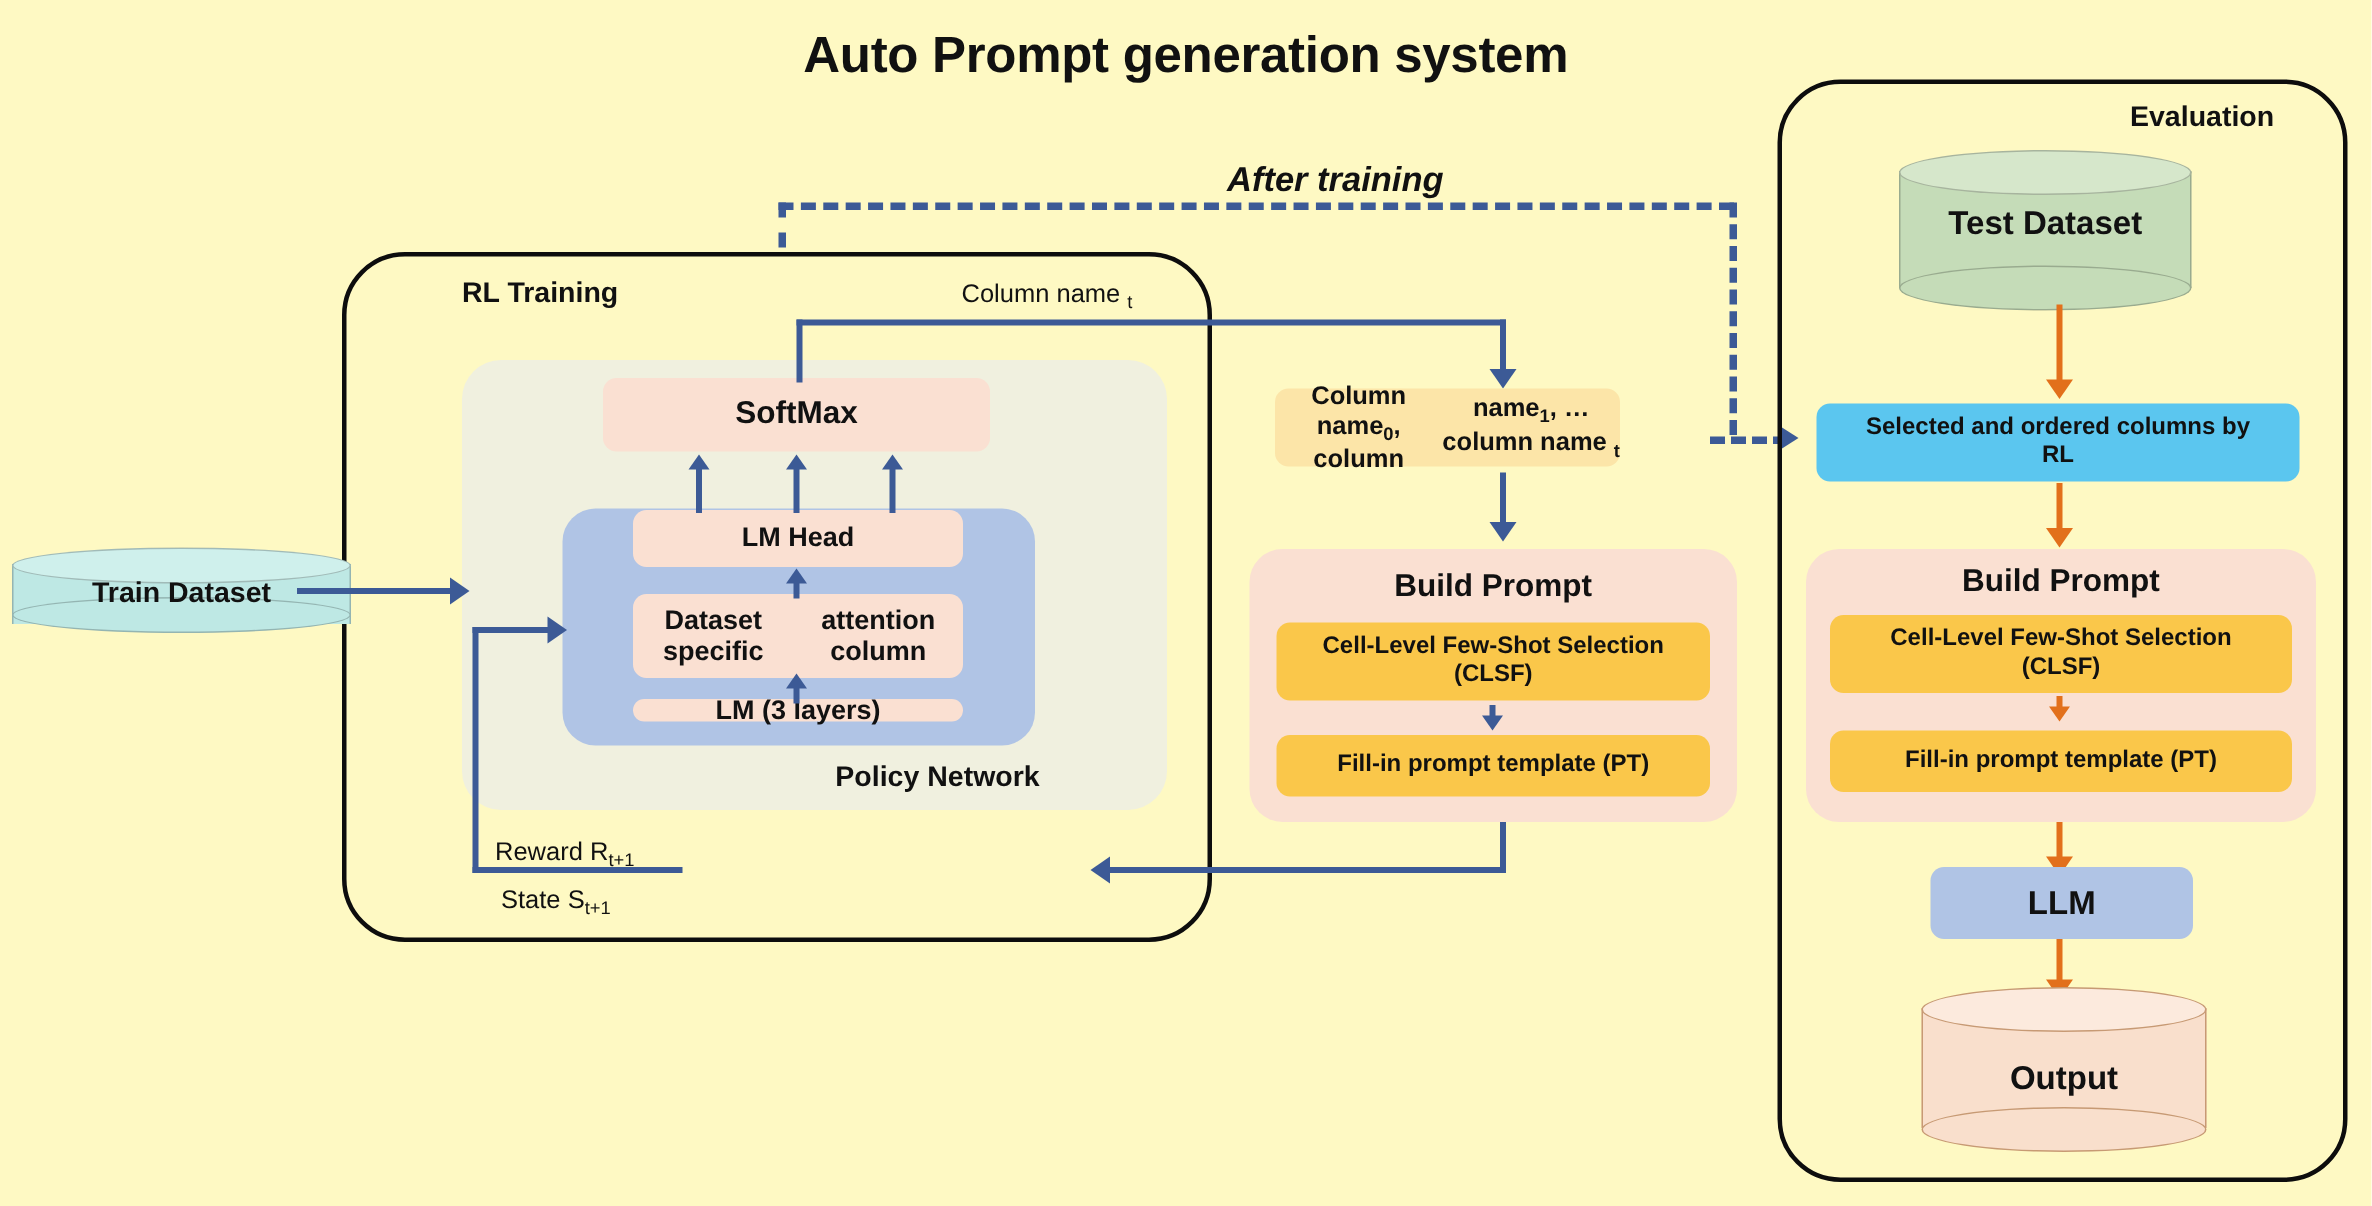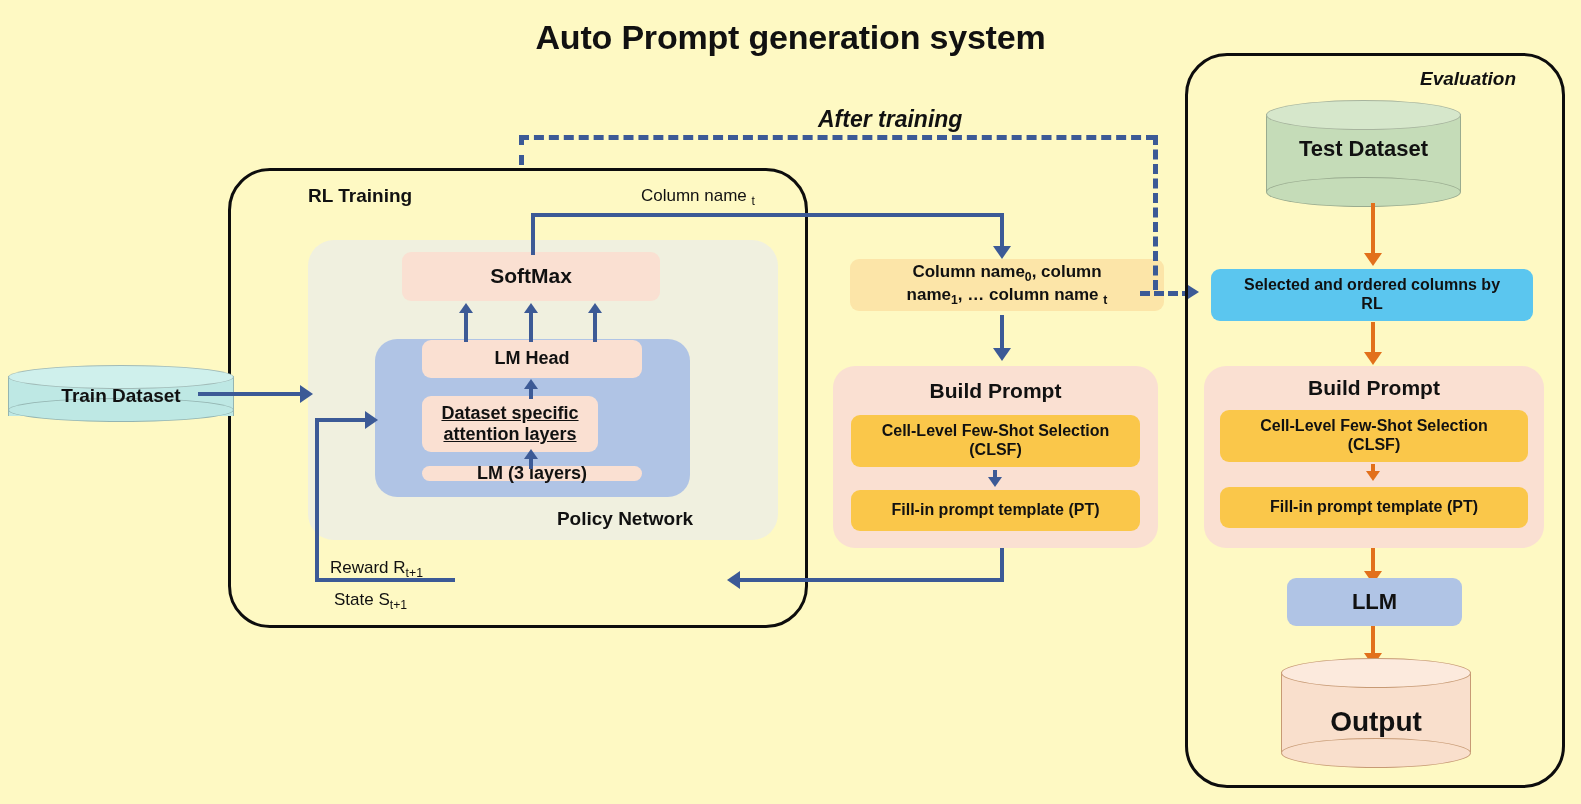--- a/index.html
+++ b/index.html
@@ -127,23 +127,23 @@
   <div class="abs group-blue" style="left:375px; top:339px; width:315px; height:158px;"></div>
 
   <div class="abs box box-peach" style="left:422px; top:340px; width:220px; height:38px; font-size:18px;">
     <span>LM Head</span>
   </div>
 
   <div class="abs box box-peach" style="left:402px; top:252px; width:258px; height:49px; font-size:21px;">
     <span>SoftMax</span>
   </div>
 
-  <div class="abs box box-peach" style="left:422px; top:396px; width:176px; height:56px; font-size:18px; flex-direction:column;text-decoration:underline;">
+  <div class="abs box box-peach" style="left:422px; top:396px; width:220px; height:56px; font-size:18px; ">
     <span>Dataset specific</span>
-    <span>attention layers</span>
+    <span>attention column</span>
   </div>
 
   <div class="abs box box-peach" style="left:422px; top:466px; width:220px; height:15px; font-size:18px;">
     <span>LM (3 layers)</span>
   </div>
 
 
   <div class="abs lbl" style="left:330px; top:558px; font-size:17px;">
     <span>Reward R</span><sub>t+1</sub>
   </div>
@@ -183,21 +183,21 @@
   <div class="abs ln" style="left:315px; top:578px; width:140px; height:4px;"></div>
   <div class="abs ln" style="left:315px; top:418px; width:4px; height:164px;"></div>
   <div class="abs ln" style="left:315px; top:418px; width:52px; height:4px;"></div>
   <div class="abs arrowhead ah-right" style="left:365px; top:411px;"></div>
 
   <div class="abs ln" style="left:531px; top:213px; width:4px; height:42px;"></div>
   <div class="abs ln" style="left:531px; top:213px; width:473px; height:4px;"></div>
   <div class="abs ln" style="left:1000px; top:213px; width:4px; height:35px;"></div>
   <div class="abs arrowhead ah-down" style="left:993px; top:246px;"></div>
 
-  <div class="abs box box-lyellow" style="left:850px; top:259px; width:314px; height:52px; font-size:17px; flex-direction:column;">
+  <div class="abs box box-lyellow" style="left:850px; top:259px; width:230px; height:52px; font-size:17px; flex-direction:row;">
     <span>
       <span>Column name</span><sub>0</sub><span>, column</span>
     </span>
     <span>
       <span>name</span><sub>1</sub><span>, … column name </span><sub>t</sub>
     </span>
   </div>
 
   <div class="abs ln" style="left:1000px; top:315px; width:4px; height:36px;"></div>
   <div class="abs arrowhead ah-down" style="left:993px; top:348px;"></div>
@@ -222,21 +222,21 @@
   <div class="abs arrowhead ah-left" style="left:727px; top:571px;"></div>
 
   <div class="abs lbl lbl-italic" style="left:818px; top:106px; font-size:23px;">After training</div>
   <div class="abs dash-h" style="left:519px; top:135px; width:637px;"></div>
   <div class="abs dash-v" style="left:519px; top:135px; height:30px;"></div>
   <div class="abs dash-v" style="left:1153px; top:135px; height:155px;"></div>
   <div class="abs dash-h" style="left:1140px; top:291px; width:52px;"></div>
   <div class="abs arrowhead ah-right-s" style="left:1188px; top:285px;"></div>
 
   <div class="abs outer-panel" style="left:1185px; top:53px; width:380px; height:735px;"></div>
-  <div class="abs panel-title" style="left:1420px; top:68px;font-style:italic;">Evaluation</div>
+  <div class="abs panel-title" style="left:1420px; top:68px;">Evaluation</div>
 
   <div class="cyl" style="left:1266px; top:100px; width:195px; height:105px;">
     <div class="cyl-body" style="top:14px; height:78px; background:#C5DCB8;"></div>
     <div class="cyl-bot" style="top:77px; height:28px; background:#C5DCB8;"></div>
     <div class="cyl-top" style="top:0px; height:28px; background:#D6E7CB;"></div>
     <div class="cyl-label" style="top:36px; font-size:22px;">Test Dataset</div>
   </div>
 
   <div class="abs ln-o" style="left:1371px; top:203px; width:4px; height:52px;"></div>
   <div class="abs arrowhead ah-down-o" style="left:1364px; top:253px;"></div>
@@ -271,16 +271,16 @@
     <span>LLM</span>
   </div>
 
   <div class="abs ln-o" style="left:1371px; top:626px; width:4px; height:30px;"></div>
   <div class="abs arrowhead ah-down-o" style="left:1364px; top:653px;"></div>
 
   <div class="cyl" style="left:1281px; top:658px; width:190px; height:108px;">
     <div class="cyl-body" style="top:14px; height:80px; background:#F9DFCC; border-color:#C79A74;"></div>
     <div class="cyl-bot" style="top:80px; height:28px; background:#F9DFCC; border-color:#C79A74;"></div>
     <div class="cyl-top" style="top:0px; height:28px; background:#FCEADD; border-color:#C79A74;"></div>
-    <div class="cyl-label" style="top:48px; font-size:28px;">Output</div>
+    <div class="cyl-label" style="top:48px; font-size:22px;">Output</div>
   </div>
 
 </div>
 
 </body></html>

